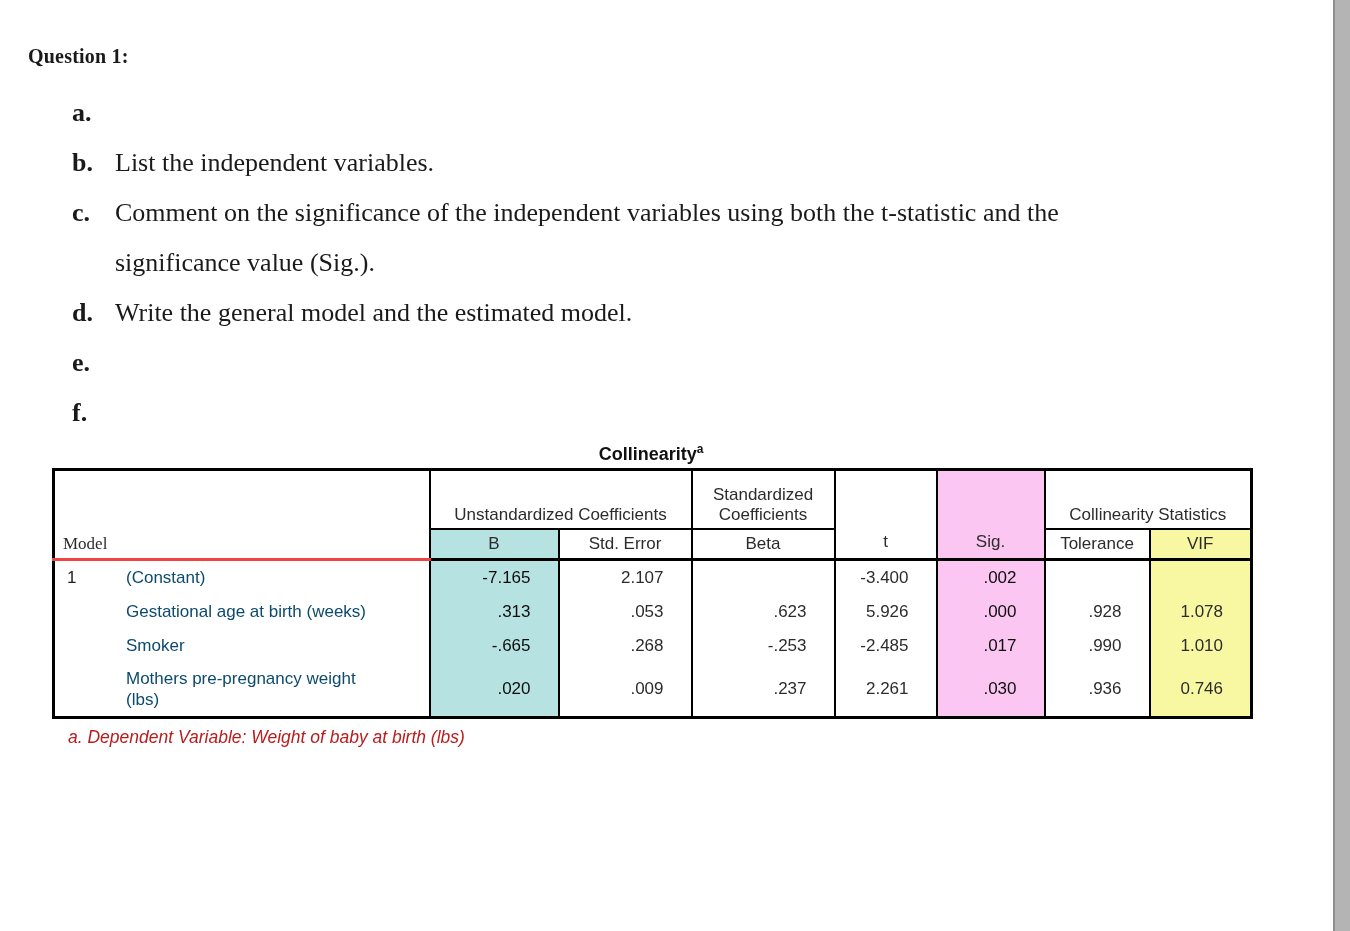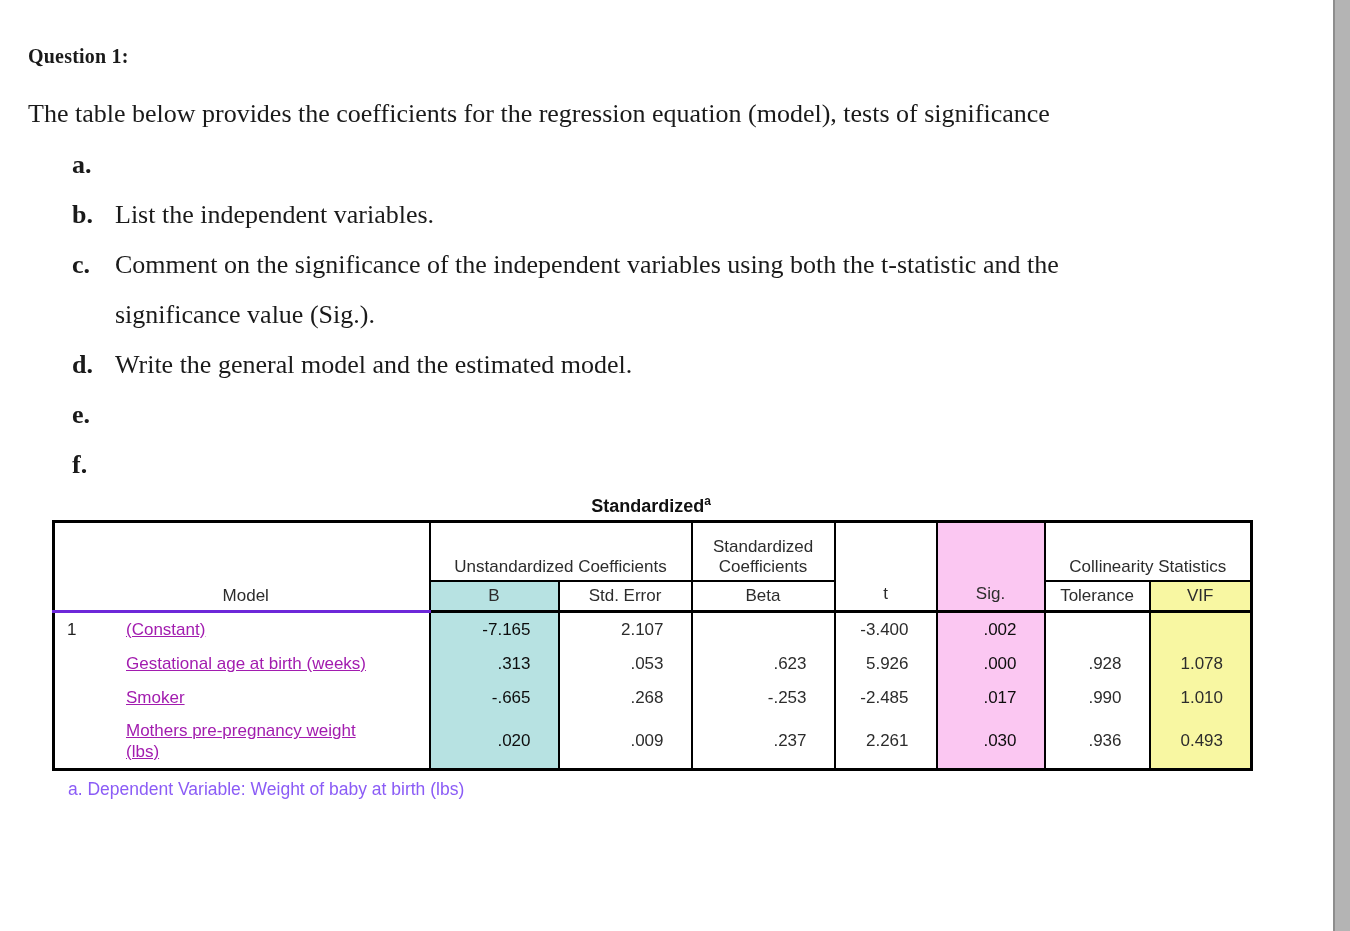--- a/index.html
+++ b/index.html
@@ -78,59 +78,59 @@
   }
   .hr1 { height: 59px; }
   .hr2 { height: 31px; }
   .dr1 { height: 35px; }
   .dr2 { height: 34px; }
   .dr3 { height: 34px; }
   .dr4 { height: 55px; margin-top: 25px; }
 
   th.span-top { vertical-align: bottom; text-align: center; padding-bottom: 3px; border-bottom: 2px solid #000; margin-left: 40px; }
   th.merged   { vertical-align: bottom; text-align: center; padding-bottom: 6px; border-bottom: 3px solid #000; }
-  th.model-h  { vertical-align: bottom; text-align: center; padding: 0 0 4px 8px; border-bottom: 3px solid #6d28d9; }
+  th.model-h  { vertical-align: bottom; text-align: left; padding: 0 0 4px 8px; border-bottom: 3px solid #ef4444; font-family: Liberation Serif, serif; }
   .hr2 th     { vertical-align: middle; text-align: center; border-bottom: 3px solid #000; }
 
   .col-b   { background: var(--b-highlight); }
   .col-sig { background: var(--sig-highlight); }
   .col-vif { background: var(--vif-highlight); }
   .bold-cell { font-weight: bold; color: #0d0d0d; }
 
   td.num {
     text-align: right;
     vertical-align: middle;
     padding-right: 27px;
     color: #3c3c3c;
   }
   td.num.bold-cell { color: #0d0d0d; }
   td.model-cell { vertical-align: middle; }
   .model-inner { display: flex; align-items: center; }
   .model-num { width: 71px; flex: 0 0 71px; padding-left: 12px; color: #222; }
-  .model-label { color: #a21caf; line-height: 21px; text-decoration: underline; }
+  .model-label { color: #0c4a6e; line-height: 21px; }
   tr.dr4 .model-label { display: inline-block; max-width: 250px; }
 
   .footnote {
     margin-left: 24px;
     margin-top: 8px;
     padding-left: 16px;
     font-family: "Liberation Sans", sans-serif;
     font-size: 17.5px;
-    color: #8b5cf6;
+    color: #b91c1c;
+    font-style: italic;
   }
 </style>
 </head>
 <body>
 
 <div class="page">
 
   <div class="heading">Question 1:</div>
 
   <div class="intro">
-    <div>The table below provides the coefficients for the regression equation (model), tests of significance</div>
   </div>
 
   <div class="q-list">
     <div class="q-item">
       <span class="q-letter">a.</span>
     </div>
     <div class="q-item">
       <span class="q-letter">b.</span>
       <span class="q-text">List the independent variables.</span>
     </div>
@@ -144,21 +144,21 @@
     </div>
     <div class="q-item">
       <span class="q-letter">e.</span>
     </div>
     <div class="q-item">
       <span class="q-letter">f.</span>
     </div>
   </div>
 
   <div class="tbl-title">
-    <span>Standardized</span><sup>a</sup>
+    <span>Collinearity</span><sup>a</sup>
   </div>
 
   <table class="coef">
     <colgroup>
       <col style="width:376px">
         <col style="width:129px">
         <col style="width:133px">
         <col style="width:143px">
       <col style="width:102px">
         <col style="width:108px">
@@ -232,21 +232,21 @@
           <span class="model-num"></span>
           <span class="model-label">Mothers pre-pregnancy weight (lbs)</span>
         </div>
       </td>
       <td class="num col-b bold-cell">.020</td>
       <td class="num">.009</td>
       <td class="num">.237</td>
       <td class="num">2.261</td>
       <td class="num col-sig bold-cell">.030</td>
       <td class="num">.936</td>
-      <td class="num col-vif">0.493</td>
+      <td class="num col-vif">0.746</td>
     </tr>
   </tbody>
     </table>
 
   <div class="footnote">a. Dependent Variable: Weight of baby at birth (lbs)</div>
 
 </div>
 
 <div class="page-edge"></div>
 

